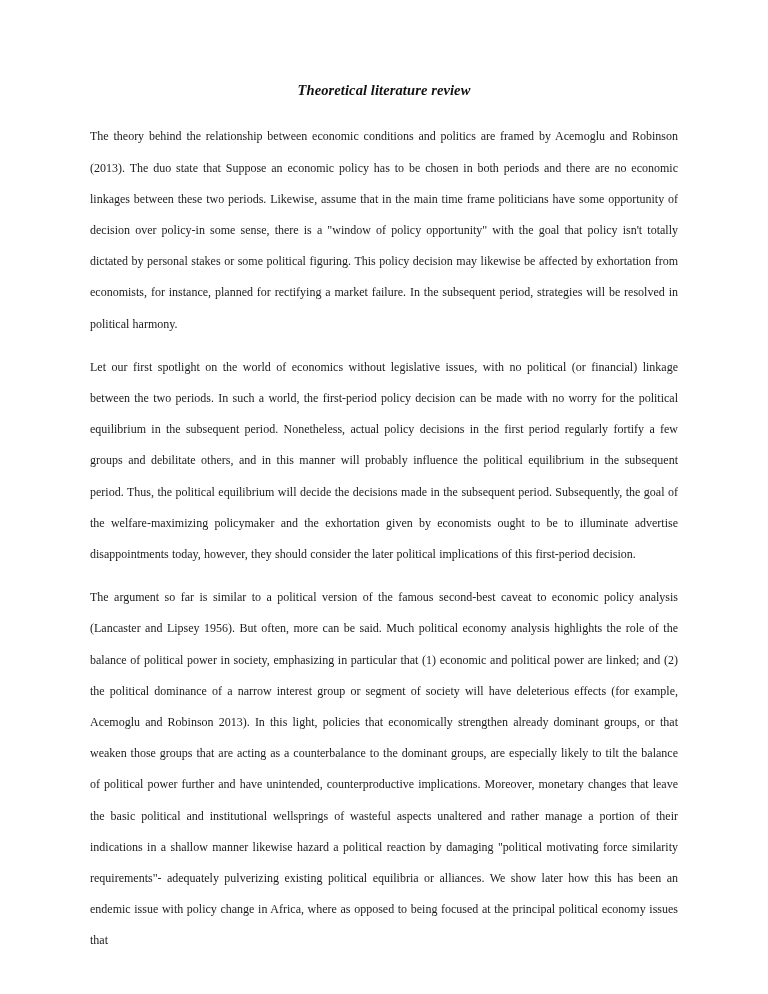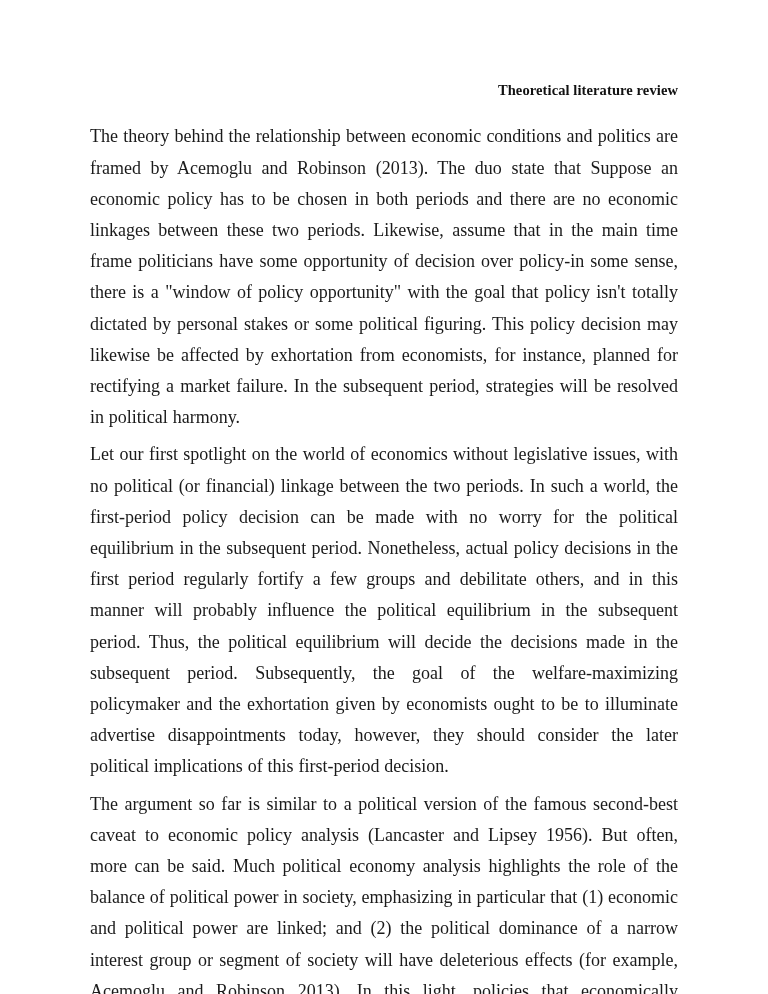--- a/index.html
+++ b/index.html
@@ -23,30 +23,31 @@
     width: 588px;
   }
   .doc-heading {
     font-family: "Liberation Serif", "DejaVu Serif", serif;
     font-size: 14.5px;
     font-weight: bold;
     color: #111111;
     letter-spacing: 0.1px;
     margin: 0 0 22px 0;
     line-height: 1.2;
-    text-align: right;
+    text-align: center;
+    font-style: italic;
   }
   .doc-para {
     font-family: "Liberation Serif", "DejaVu Serif", serif;
-    font-size: 18px;
+    font-size: 12px;
     color: #1a1a1a;
     line-height: 31.2px;
     text-align: justify;
     text-justify: inter-word;
-    margin: 0 0 6px 0;
+    margin: 12px 0 6px 0;
     -webkit-font-smoothing: antialiased;
     hyphens: none;
     word-spacing: 0.02em;
   }
   .doc-para:last-child {
     margin-bottom: 0;
   }
 </style>
 </head>
 <body>

